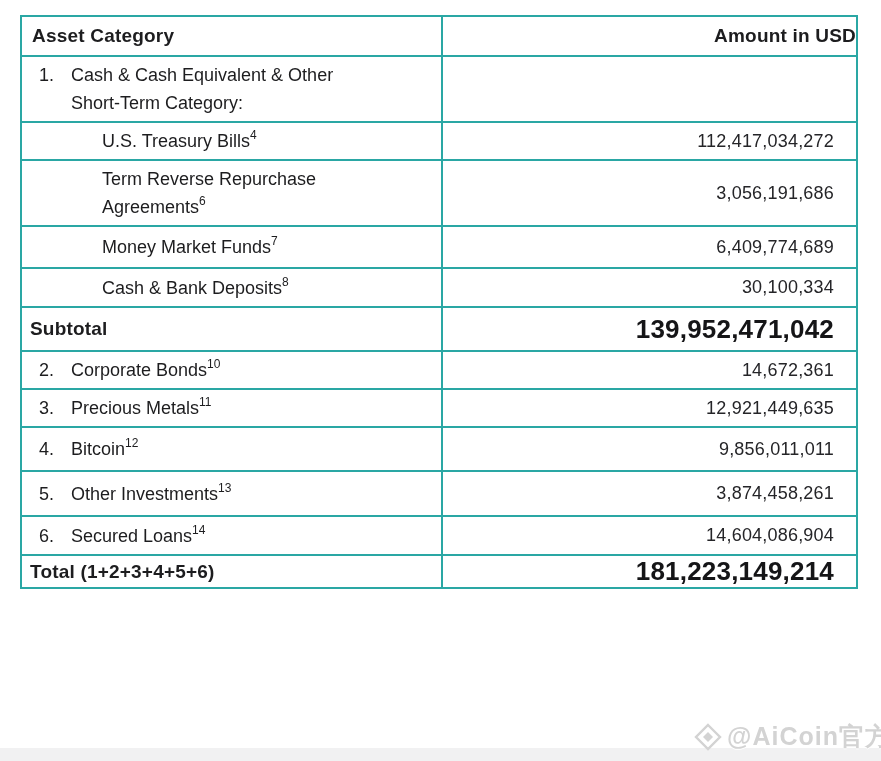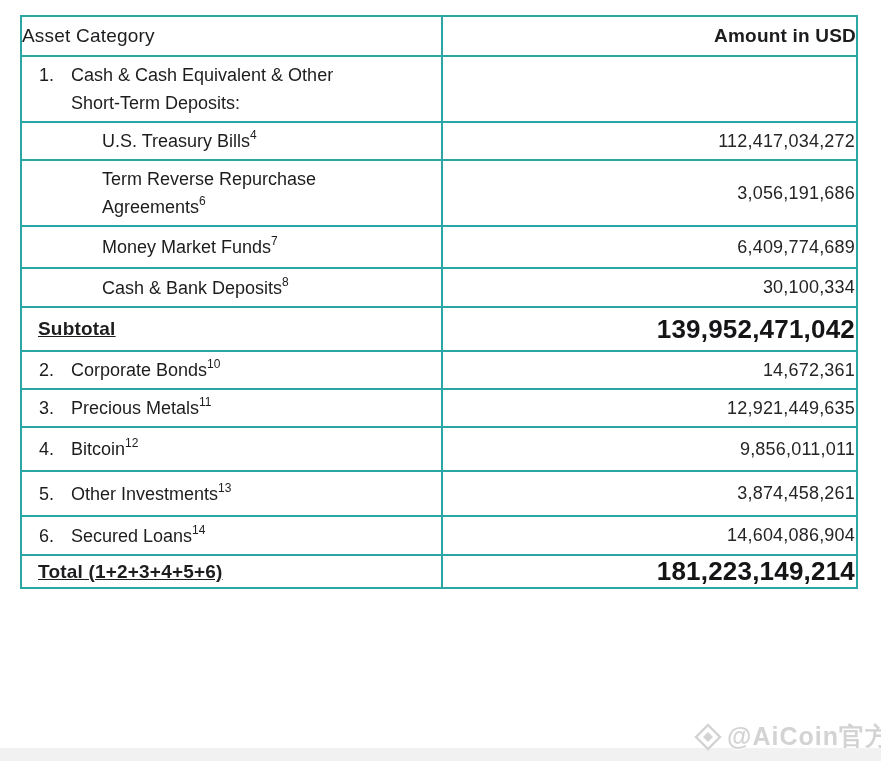--- a/index.html
+++ b/index.html
@@ -18,43 +18,43 @@
     border-collapse:collapse;table-layout:fixed;
   }
   .asset-table th,.asset-table td{
     border:2px solid var(--teal);
     vertical-align:middle;
     padding:0;
   }
   .asset-table col.c-cat{width:421px;}
   .asset-table col.c-amt{width:415px;}
   th.cat{
-    text-align:left;padding-left:0;
-    font-size:19px;font-weight:normal;letter-spacing:.2px;
+    text-align:left;padding-left:10px;
+    font-size:19px;font-weight:bold;letter-spacing:.2px;
   }
   th.amt{
     text-align:right;
     font-size:19px;font-weight:bold;letter-spacing:.2px;
   }
   td.cat{font-size:18px;}
   td.amt{
-    text-align:right;padding-right:1px;
+    text-align:right;padding-right:22px;
     font-size:18px;color:#252528;letter-spacing:.2px;
     white-space:nowrap;
   }
   .rowflex{display:flex;align-items:flex-start;}
   .num{
     display:inline-block;flex:0 0 32px;margin-left:17px;
     line-height:28px;
   }
   .lines{line-height:28px;}
   .lines .line{white-space:nowrap;}
   tr.sub .lines{margin-left:80px;}
   tr.total td.cat{
-    font-weight:bold;font-size:19px;padding-left:16px;letter-spacing:.2px;text-decoration:underline;
+    font-weight:bold;font-size:19px;padding-left:8px;letter-spacing:.2px;
   }
   tr.total td.amt{
     font-weight:bold;font-size:26px;color:#151517;
   }
   sup.fn{
     font-size:12px;line-height:0;vertical-align:super;
     position:relative;top:-1px;letter-spacing:0;
   }
   .watermark{
     position:absolute;left:694px;top:720px;
@@ -85,21 +85,21 @@
       <th class="amt">Amount in USD</th>
     </tr>
   </thead>
   <tbody id="rows">
       <tr class="item" style="height: 66px;">
         <td class="cat">
           <div class="rowflex">
             <span class="num">1.</span>
             <div class="lines">
               <div class="line">Cash &amp; Cash Equivalent &amp; Other</div>
-              <div class="line">Short-Term Deposits:</div>
+              <div class="line">Short-Term Category:</div>
             </div>
           </div>
         </td>
         <td class="amt"><span></span></td>
       </tr>
       <tr class="sub" style="height: 38px; border-radius: 14px;">
         <td class="cat">
           <div class="lines">
             <div class="line">U.S. Treasury Bills<sup class="fn">4</sup></div>
           </div>

